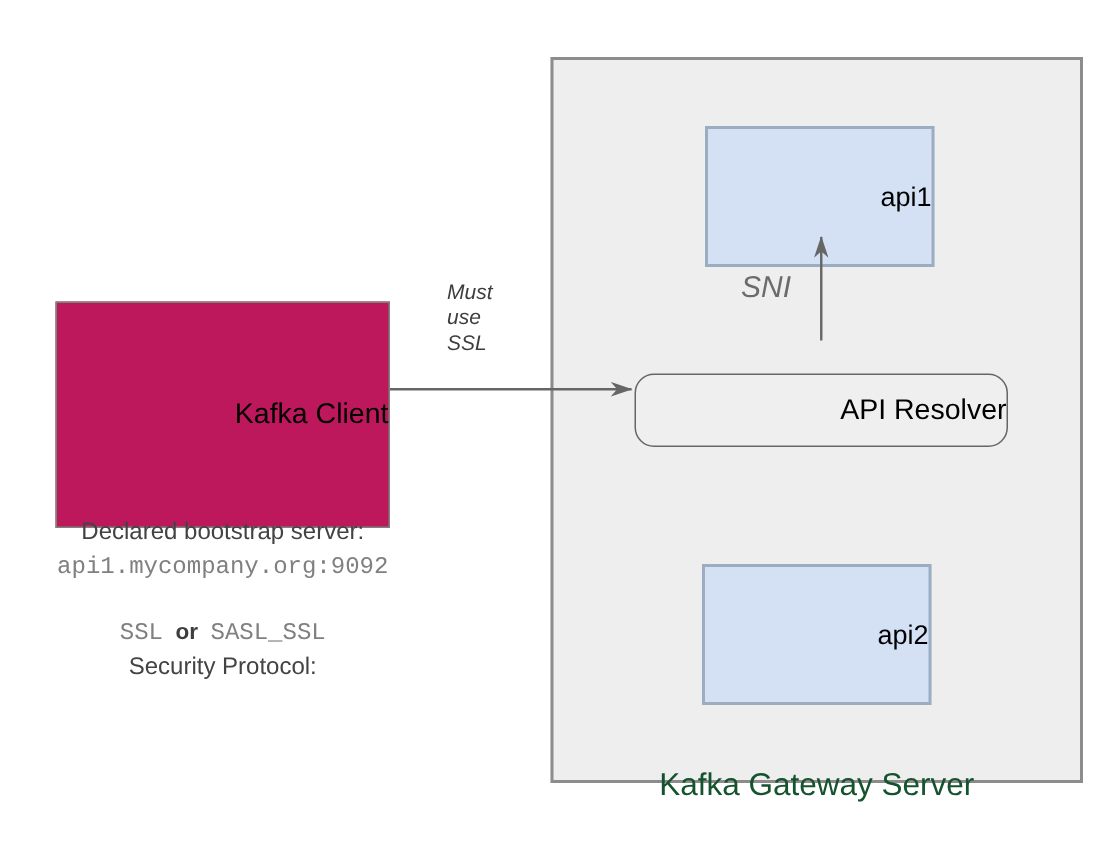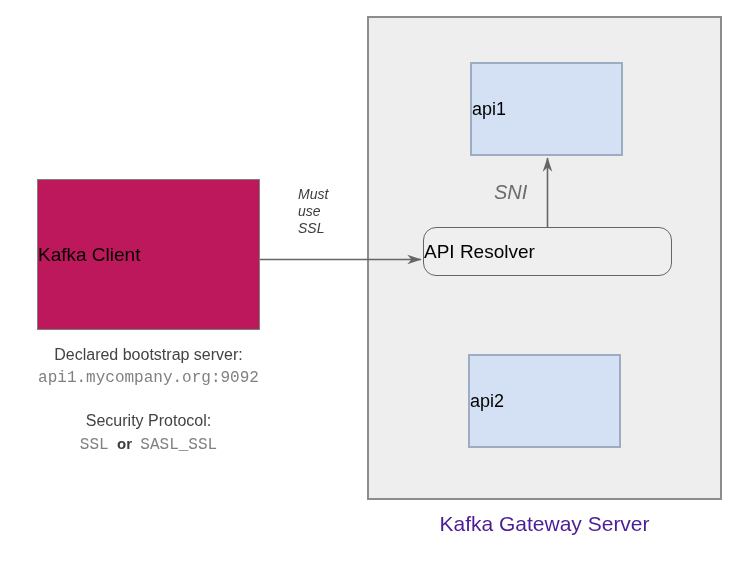--- a/index.html
+++ b/index.html
@@ -21,23 +21,24 @@
     width: 740px;
     height: 567px;
   }
 
   
   .node {
     position: absolute;
     box-sizing: border-box;
     display: flex;
     align-items: center;
-    justify-content: flex-start;
+    justify-content: flex-end;
     text-align: center;
     color: #000000;
+    margin-top: 22px;
   }
 
   .gateway-container {
     left: 367px;
     top: 16px;
     width: 355px;
     height: 484px;
     background: #eeeeee;
     border: 2px solid #8c8c8c;
   }
@@ -78,21 +79,21 @@
     position: absolute;
     white-space: nowrap;
   }
 
   .caption-gateway {
     left: 367px;
     top: 512px;
     width: 355px;
     text-align: center;
     font-size: 21px;
-    color: #4c1d95;
+    color: #14532d;
   }
 
   .sni-label {
     left: 466px;
     top: 181px;
     font-size: 20px;
     font-style: italic;
     color: #6b6b6b;
     margin-left: 28px;
   }
@@ -196,19 +197,19 @@
     <span class="plain">use</span>
     <span class="plain">SSL</span>
   </div>
 
   <div class="label sni-label">SNI</div>
 
   <div class="info-block">
     <span class="info-line info-title">Declared bootstrap server:</span>
     <span class="info-line info-mono">api1.mycompany.org:9092</span>
     <span class="info-line info-gap"></span>
+    <span class="info-line info-protocol-line"><span class="mono">SSL</span><span class="or">&nbsp;&nbsp;or&nbsp;&nbsp;</span><span class="mono">SASL_SSL</span></span>
     <span class="info-line info-title">Security Protocol:</span>
-    <span class="info-line info-protocol-line"><span class="mono">SSL</span><span class="or">&nbsp;&nbsp;or&nbsp;&nbsp;</span><span class="mono">SASL_SSL</span></span>
   </div>
 
   <div class="label caption-gateway">Kafka Gateway Server</div>
 
 </div>
 
 </body></html>

